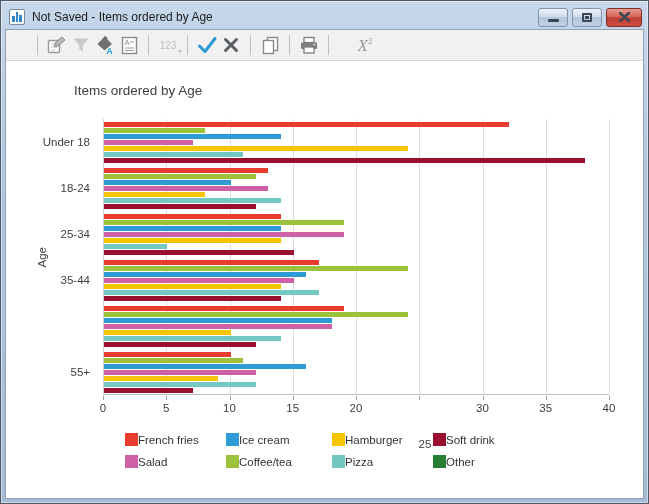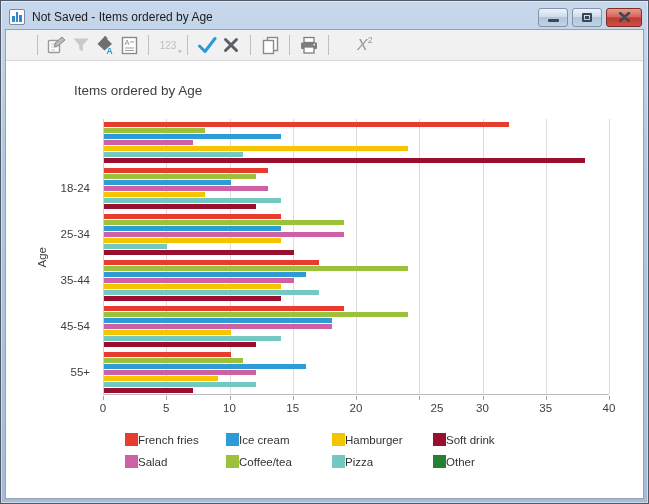--- a/index.html
+++ b/index.html
@@ -26,21 +26,21 @@
 
   
   .inner{position:absolute;left:4px;right:4px;top:28px;bottom:4px;border:1px solid #96a2b2;background:#fff;
     display:flex;flex-direction:column;}
   .toolbar{height:31px;background:#f1f1f1;border-bottom:1px solid #d6d6d6;display:flex;align-items:center;
     padding-left:24px;}
   .tsep{width:1px;height:20px;background:#bfbfbf;margin:0 7px;}
   .ticon{width:24px;height:22px;display:flex;align-items:center;justify-content:center;position:relative;}
   .num123{font-size:10px;font-weight:normal;color:#bdbdbd;letter-spacing:0;position:relative;}
   .num123 .arr{position:absolute;right:-6px;bottom:-4px;font-size:7px;color:#bdbdbd;}
-  .chi{font-family:Liberation Mono, monospace;font-style:italic;font-size:17px;color:#9a9a9a;line-height:1;margin-left:34px;}
+  .chi{font-family:Liberation Serif, serif;font-style:italic;font-size:17px;color:#9a9a9a;line-height:1;margin-left:34px;}
   .chi sup{font-size:9px;font-style:normal;}
 
   
   .content{position:relative;flex:1;background:#fff;overflow:hidden;}
   .chart-title{position:absolute;left:68px;top:22px;font-size:13.5px;color:#404040;}
   .age-label{position:absolute;left:30px;top:58px;height:276px;display:flex;align-items:center;}
   .age-label span{writing-mode:vertical-rl;transform:rotate(180deg);font-size:11.5px;color:#3e3e3e;}
   .ylabels{position:absolute;left:0;top:58px;width:90px;height:276px;}
   .ylab{position:absolute;right:6px;left:0;height:46px;line-height:46px;text-align:right;
     font-size:11.5px;color:#3e3e3e;}
@@ -161,24 +161,24 @@
         <span class="chi"><span>X</span><sup>2</sup></span>
       </div>
     </div>
 
     <div class="content">
       <div class="chart-title">Items ordered by Age</div>
       <div class="age-label">
           <span>Age</span>
         </div>
       <div class="ylabels" id="ylabels">
+          <div class="ylab" style="top: 0px;">Under 18</div>
           <div class="ylab" style="top: 46px;">18-24</div>
           <div class="ylab" style="top: 92px;">25-34</div>
           <div class="ylab" style="top: 138px;">35-44</div>
-          <div class="ylab" style="top: 184px;">45-54</div>
           <div class="ylab" style="top: 230px;">55+</div>
         </div>
       <div class="plot" id="plot">
           <div class="grid" style="left: 62.25px;"></div>
           <div class="grid" style="left: 125.5px;"></div>
           <div class="grid" style="left: 188.75px;"></div>
           <div class="grid" style="left: 252px;"></div>
           <div class="grid" style="left: 315.25px;"></div>
           <div class="grid" style="left: 378.5px;"></div>
           <div class="grid" style="left: 441.75px;"></div>
@@ -243,21 +243,21 @@
           <div class="ticklabel" style="left: -15px;">0</div>
           <div class="tickmark" style="left: 63.25px;"></div>
           <div class="ticklabel" style="left: 48.25px;">5</div>
           <div class="tickmark" style="left: 126.5px;"></div>
           <div class="ticklabel" style="left: 111.5px;">10</div>
           <div class="tickmark" style="left: 189.75px;"></div>
           <div class="ticklabel" style="left: 174.75px;">15</div>
           <div class="tickmark" style="left: 253px;"></div>
           <div class="ticklabel" style="left: 238px;">20</div>
           <div class="tickmark" style="left: 316.25px;"></div>
-          <div class="ticklabel" style="left: 319px;">25</div>
+          <div class="ticklabel" style="left: 307px; margin-top: 36px;">25</div>
           <div class="tickmark" style="left: 379.5px;"></div>
           <div class="ticklabel" style="left: 364.5px;">30</div>
           <div class="tickmark" style="left: 442.75px;"></div>
           <div class="ticklabel" style="left: 427.75px;">35</div>
           <div class="tickmark" style="left: 506px;"></div>
           <div class="ticklabel" style="left: 491px;">40</div>
         </div>
       <div class="legend" id="legend">
           <div class="lentry">
             <span class="lswatch" style="background: rgb(231, 60, 46);"></span>

